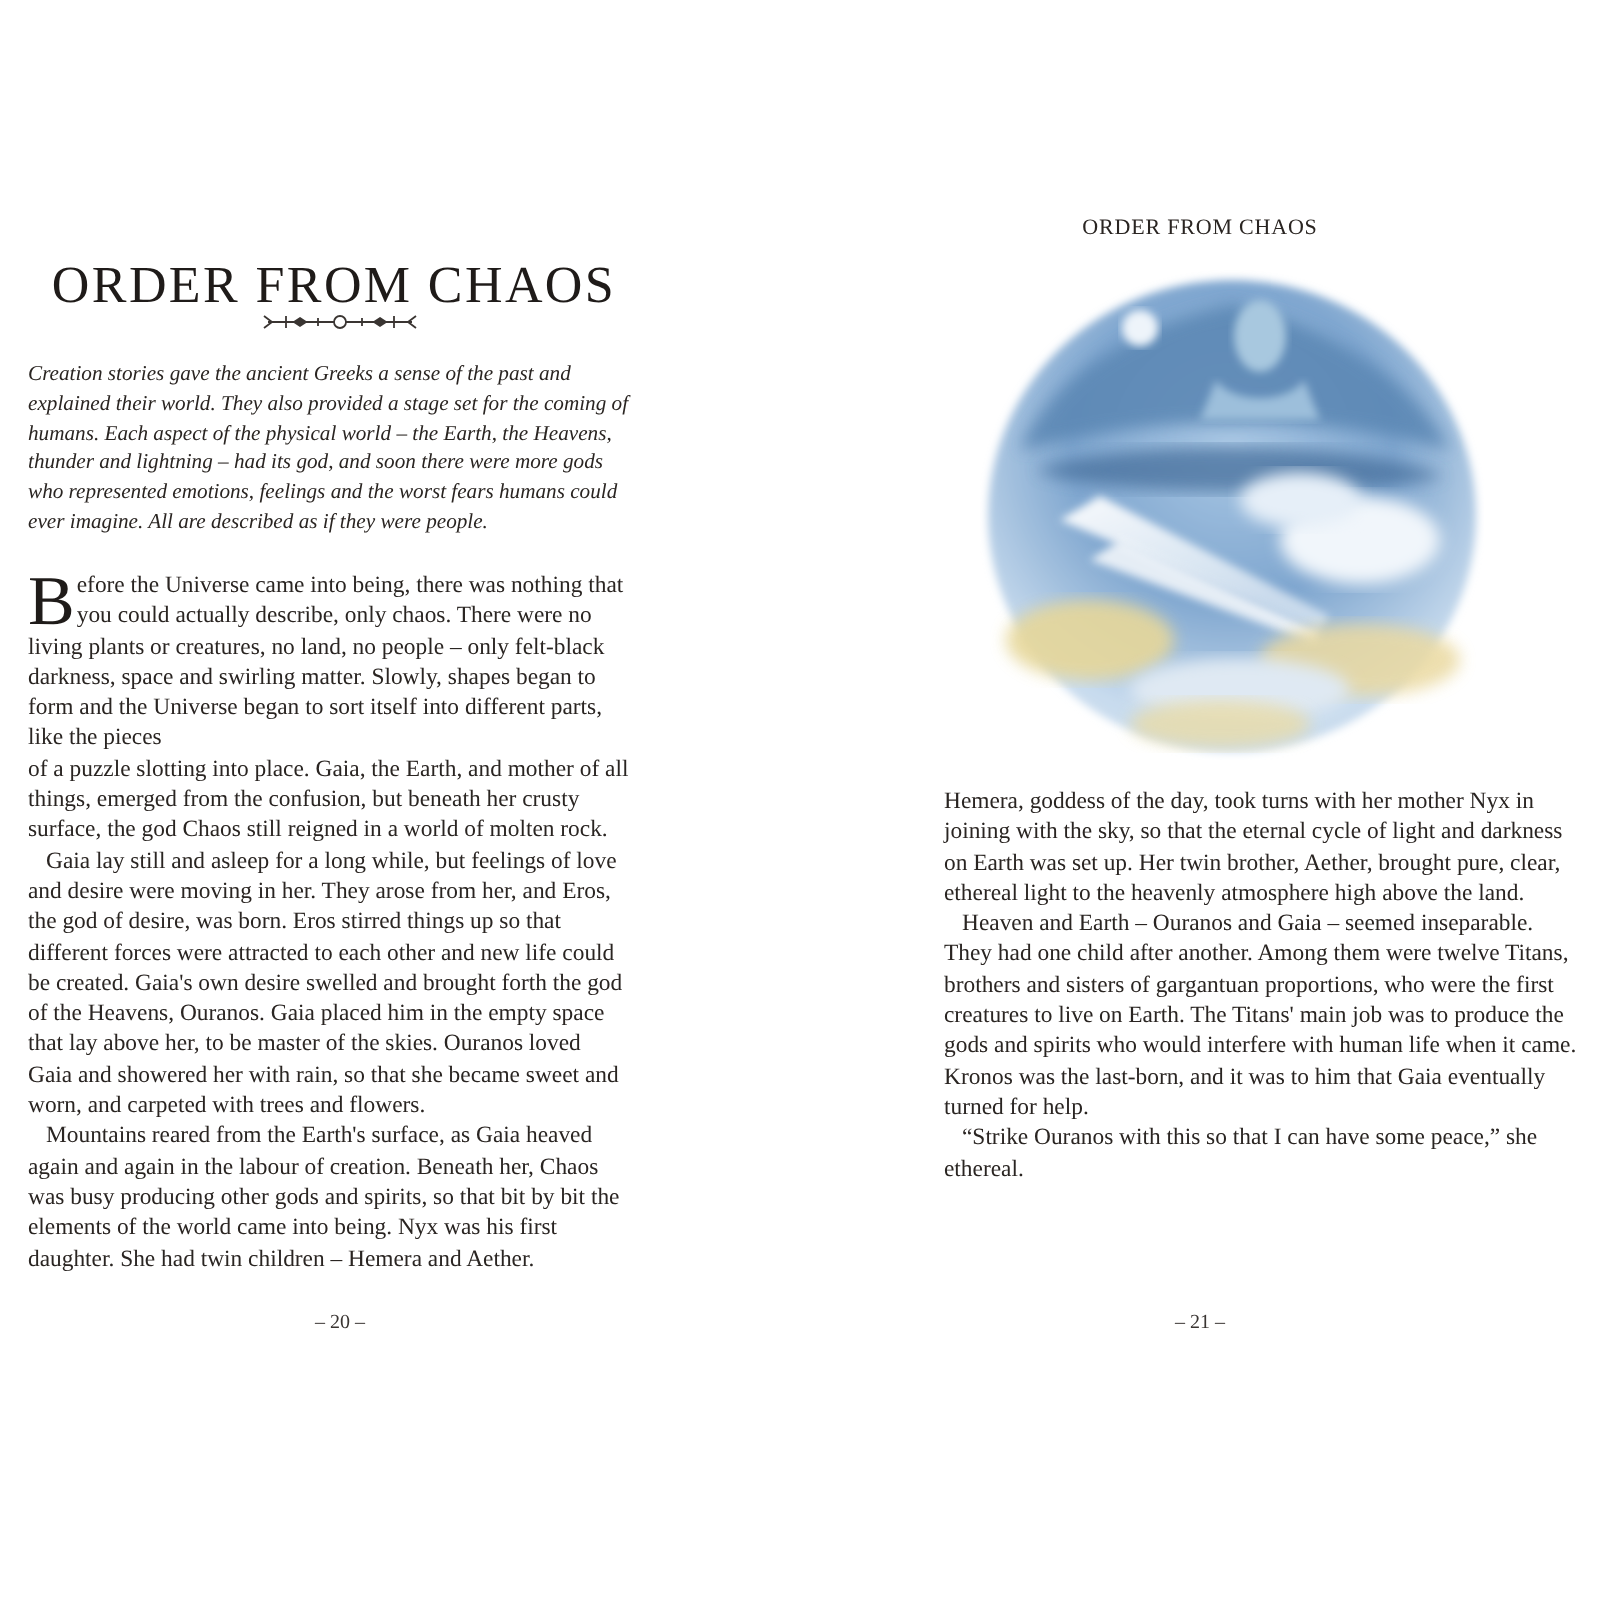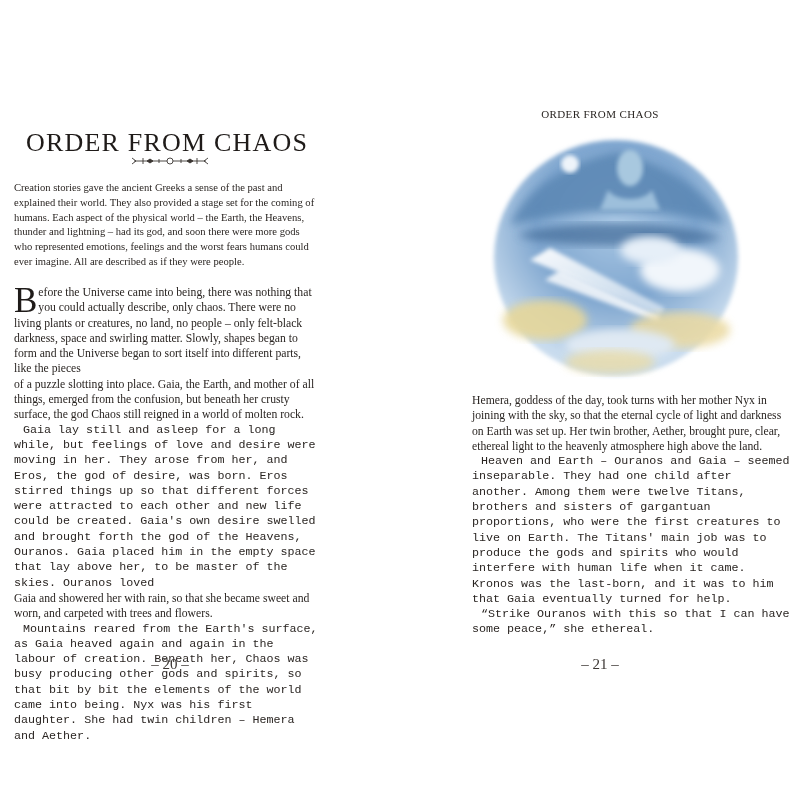--- a/index.html
+++ b/index.html
@@ -41,53 +41,53 @@
       top: 155px;
       left: 130px;
       width: 80px;
       height: 12px;
     }
     .intro {
       position: absolute;
       left: 14px;
       top: 181px;
       width: 306px;
+      font-style: italic;
       font-size: 10.6px;
       line-height: 14.8px;
       color: #2a2522;
       margin: 0;
     }
     .body-text {
       position: absolute;
       left: 14px;
       width: 306px;
       font-size: 11.7px;
       line-height: 15.3px;
       color: #2a2522;
       margin: 0;
     }
     .body-text p {
       margin: 0;
     }
     .body-text p.indent {
       text-indent: 9px;
-      font-family: Liberation Mono, monospace;
     }
     .left-body { top: 285px; }
     .drop-cap {
       float: left;
       font-size: 35px;
       line-height: 27px;
       margin: 2px 1px 0 0;
       color: #1f1b19;
     }
     .folio {
       position: absolute;
       top: 656px;
-      font-size: 15px;
+      font-size: 10px;
       color: #3a3532;
       text-align: center;
     }
     .folio-left { left: 140px; width: 60px; }
     .folio-right { left: 170px; width: 60px; }
 
     .running-head {
       position: absolute;
       top: 108px;
       left: 90px;

